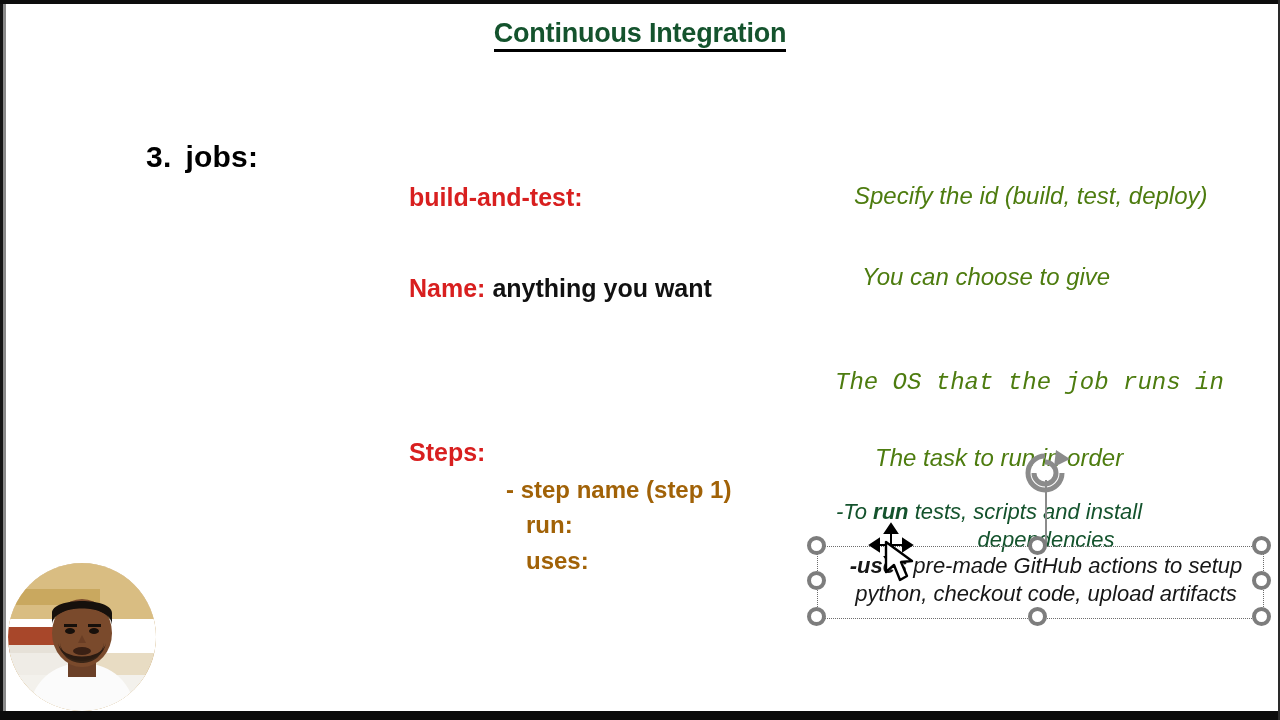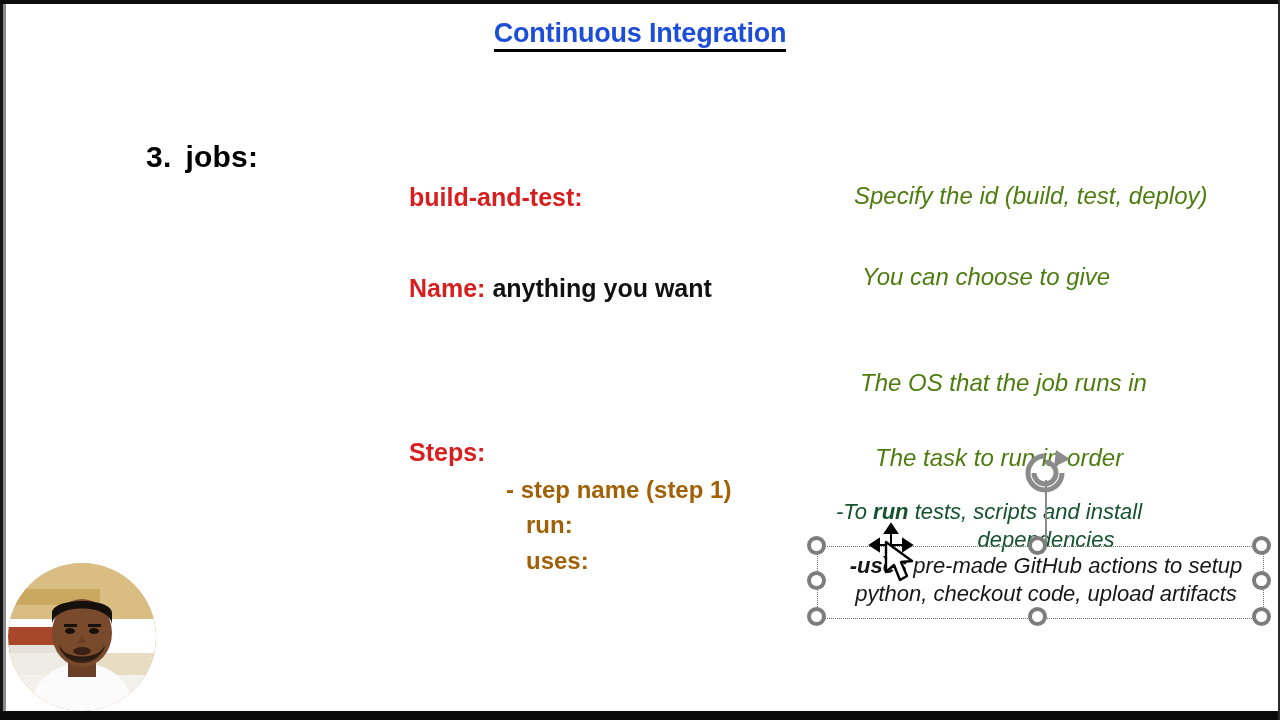--- a/index.html
+++ b/index.html
@@ -30,21 +30,21 @@
 
   
   .slide-title {
     position: absolute;
     left: 0;
     top: 18px;
     width: 1280px;
     text-align: center;
     font-size: 27px;
     font-weight: bold;
-    color: #1d4ed8;
+    color: #14532d;
     letter-spacing: -0.2px;
   }
   .slide-title span {
     border-bottom: 3px solid #000;
     padding-bottom: 1px;
   }
 
   .jobs-heading {
     position: absolute;
     left: 146px;
@@ -86,21 +86,21 @@
   .note {
     position: absolute;
     font-size: 24px;
     font-style: italic;
     color: #4d7c0f;
     line-height: 1.33;
     white-space: nowrap;
   }
   .note-id     { left: 854px; top: 180px; }
   .note-name   { left: 862px; top: 261px; text-align: center; }
-  .note-os     { left: 860px; top: 367px; }
+  .note-os     { left: 835px; top: 367px; font-family: Liberation Mono, monospace; }
   .note-task   { left: 875px; top: 442px; }
 
   .note-run {
     position: absolute;
     left: 836px;
     top: 498px;
     width: 420px;
     font-size: 22px;
     font-style: italic;
     color: #14532d;

